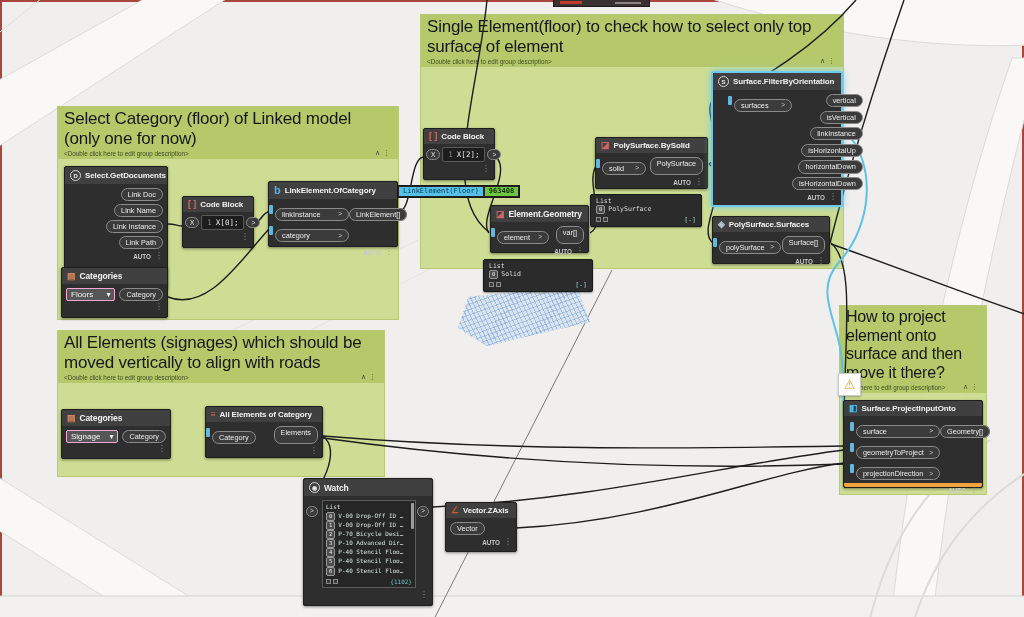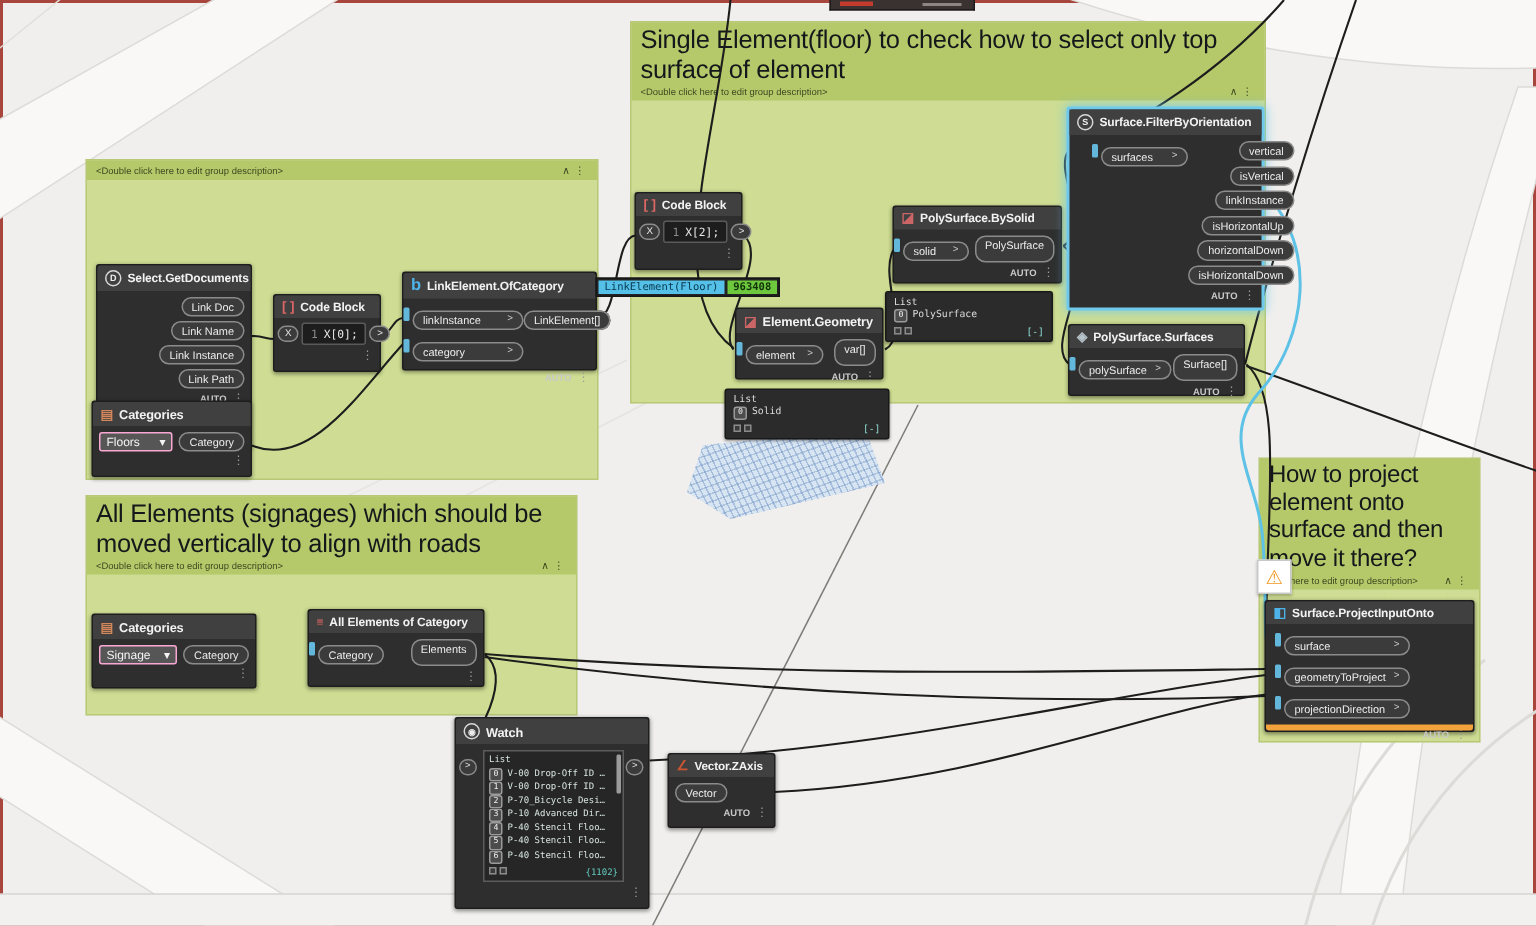--- a/index.html
+++ b/index.html
@@ -101,20 +101,21 @@
     <path d="M210,382 L432,268" stroke="#e4e3df" fill="none"></path>
     <path d="M612,270 L430,627" stroke="#7c7b76" fill="none"></path>
     <path d="M868,627 C888,540 925,485 990,440" stroke="#dcdbd7" stroke-width="2" fill="none"></path>
     <path d="M912,627 C932,558 972,505 1034,468" stroke="#dcdbd7" stroke-width="2" fill="none"></path>
   </svg>
 
   <div class="hatch"></div>
 
   <div class="group" style="left:57px;top:106px;width:342px;height:214px">
     <div class="ghdr">
+      <div class="gtitle">Select Category (floor) of Linked model (only one for now)</div>
       <div class="gsub">
         <span class="gsubtext">&lt;Double click here to edit group description&gt;</span>
         <span class="gicons">
             <span>∧</span>
             <span>⋮</span>
           </span>
       </div>
     </div>
   </div>
 
@@ -174,21 +175,21 @@
       <path d="M323,436 C343,452 318,492 306,507"></path>
       <path d="M323,436 C520,452 700,448 844,446"></path>
       <path d="M433,507 C600,499 730,464 844,450"></path>
       <path d="M516,528 C660,521 762,473 844,463"></path>
       <path d="M323,438 C510,464 690,470 844,464"></path>
       <path d="M831,244 C900,268 975,298 1034,317"></path>
     </g>
     <path d="M844,130 C878,163 872,226 839,262 C812,293 840,322 842,362 C844,390 843,406 844,426" stroke="#5ec1e6" stroke-width="2"></path>
   </svg>
 
-  <div class="node" style="left:64px;top:176px;width:104px;height:123px">
+  <div class="node" style="left:64px;top:166px;width:104px;height:123px">
     <div class="nhdr">
         <span class="circo">D</span>
       <span style="font-size:8px">Select.GetDocuments</span>
       </div>
     <div class="nbody">
         <div class="outcol">
       <span class="pill">Link Doc</span>
       <span class="pill">Link Name</span>
       <span class="pill">Link Instance</span>
       <span class="pill">Link Path</span>
@@ -470,20 +471,21 @@
             </span></div>
         <div class="inrow"><span class="pill in" style="width:84px">
               <span>geometryToProject</span>
               <span class="arrow">&gt;</span>
             </span></div>
         <div class="inrow"><span class="pill in" style="width:84px">
               <span>projectionDirection</span>
               <span class="arrow">&gt;</span>
             </span></div>
       </div>
+      <div><span class="pill">Geometry[]</span></div>
     </div>
     <div class="nftr" style="padding-bottom:6px">
         <span>AUTO</span>
       <span class="kebab">⋮</span>
       </div>
     <div class="warnbar"></div>
   </div>
 
   <div class="topbar">
     <div class="red"></div>

